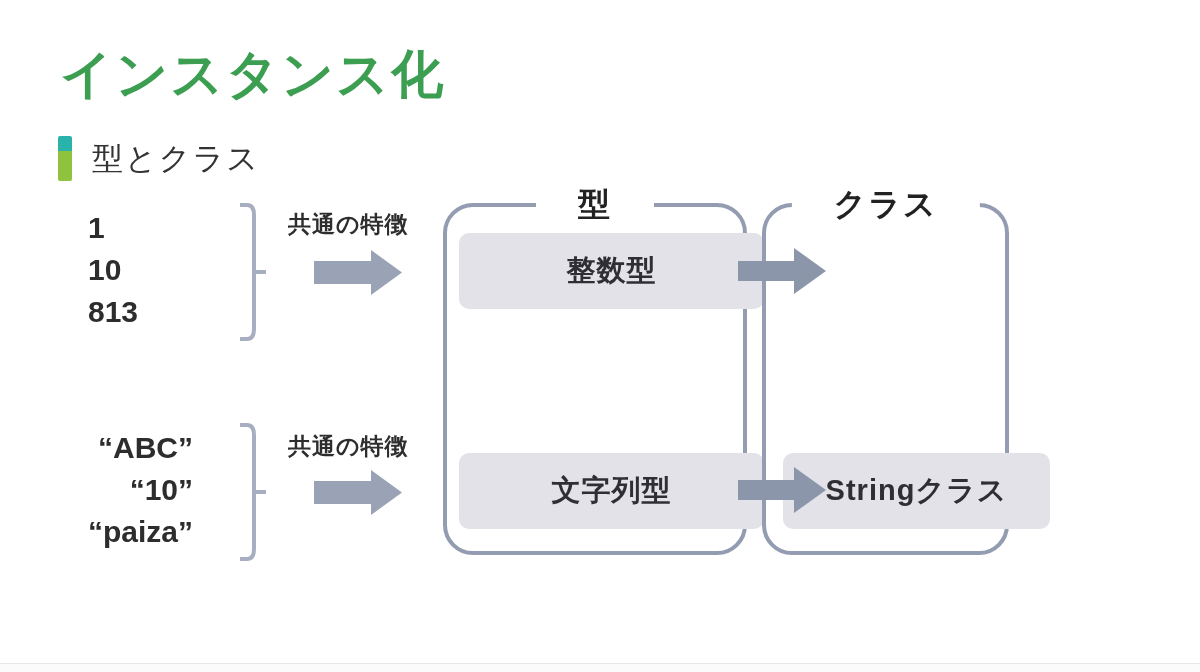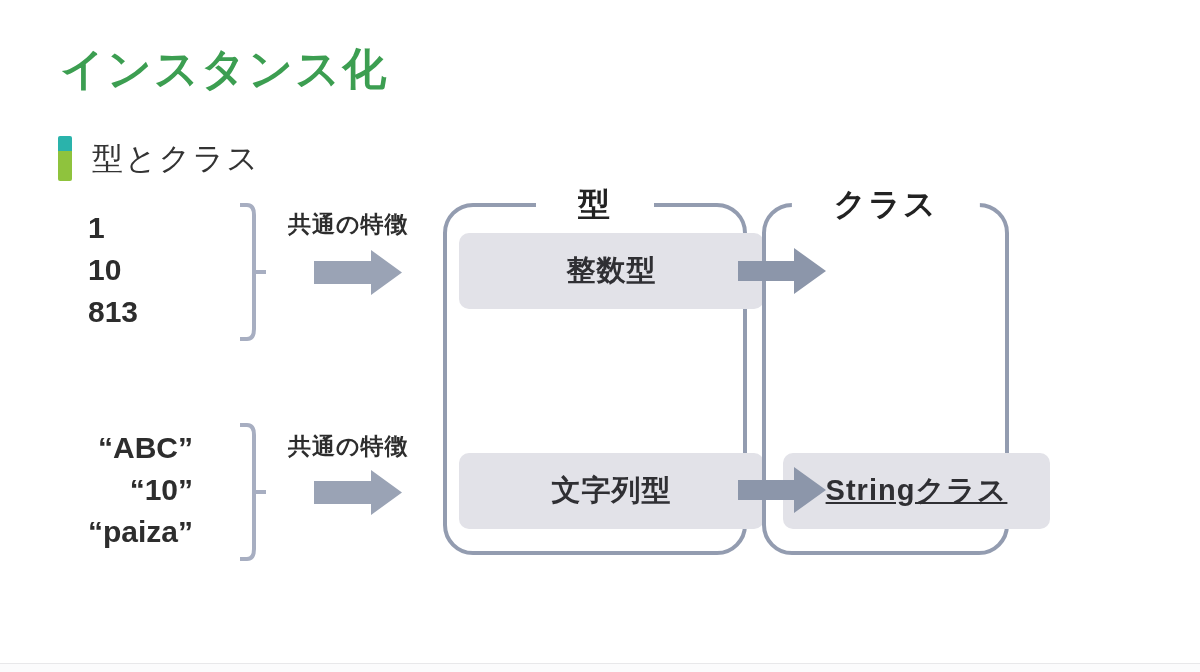--- a/index.html
+++ b/index.html
@@ -9,21 +9,21 @@
     height: 672px;
     background: #ffffff;
     overflow: hidden;
     font-family: "Liberation Sans", "DejaVu Sans", sans-serif;
     color: #2d2d2d;
   }
   .title {
     position: absolute;
     left: 60px; top: 40px;
     margin: 0;
-    font-size: 44px;
+    font-size: 52px;
     font-weight: 800;
     letter-spacing: 2px;
     color: #3c9e51;
   }
   .section-header {
     position: absolute;
     left: 58px; top: 136px;
     display: flex;
     align-items: center;
   }
@@ -164,21 +164,21 @@
   </svg>
 
   <div class="panel panel-type" style="border-color: rgb(147, 156, 176);">
     <div class="panel-title">型</div>
     <div class="inner-box row-1" style="background: rgb(226, 226, 232);">整数型</div>
     <div class="inner-box row-2" style="background: rgb(226, 226, 232);">文字列型</div>
   </div>
 
   <div class="panel panel-class" style="border-color: rgb(147, 156, 176);">
     <div class="panel-title">クラス</div>
-    <div class="inner-box row-2" style="background: rgb(226, 226, 232); text-decoration: underline;">Stringクラス</div>
+    <div class="inner-box row-2" style="background: rgb(226, 226, 232);">Stringクラス</div>
   </div>
 
   <svg class="connector-arrow connector-arrow-1" viewBox="0 0 88 46">
     <path d="M0,13 H56 V0 L88,23 L56,46 V33 H0 Z" fill="#8c96aa"></path>
   </svg>
   <svg class="connector-arrow connector-arrow-2" viewBox="0 0 88 46">
     <path d="M0,13 H56 V0 L88,23 L56,46 V33 H0 Z" fill="#8c96aa"></path>
   </svg>
 
   <div class="bottom-edge"></div>

